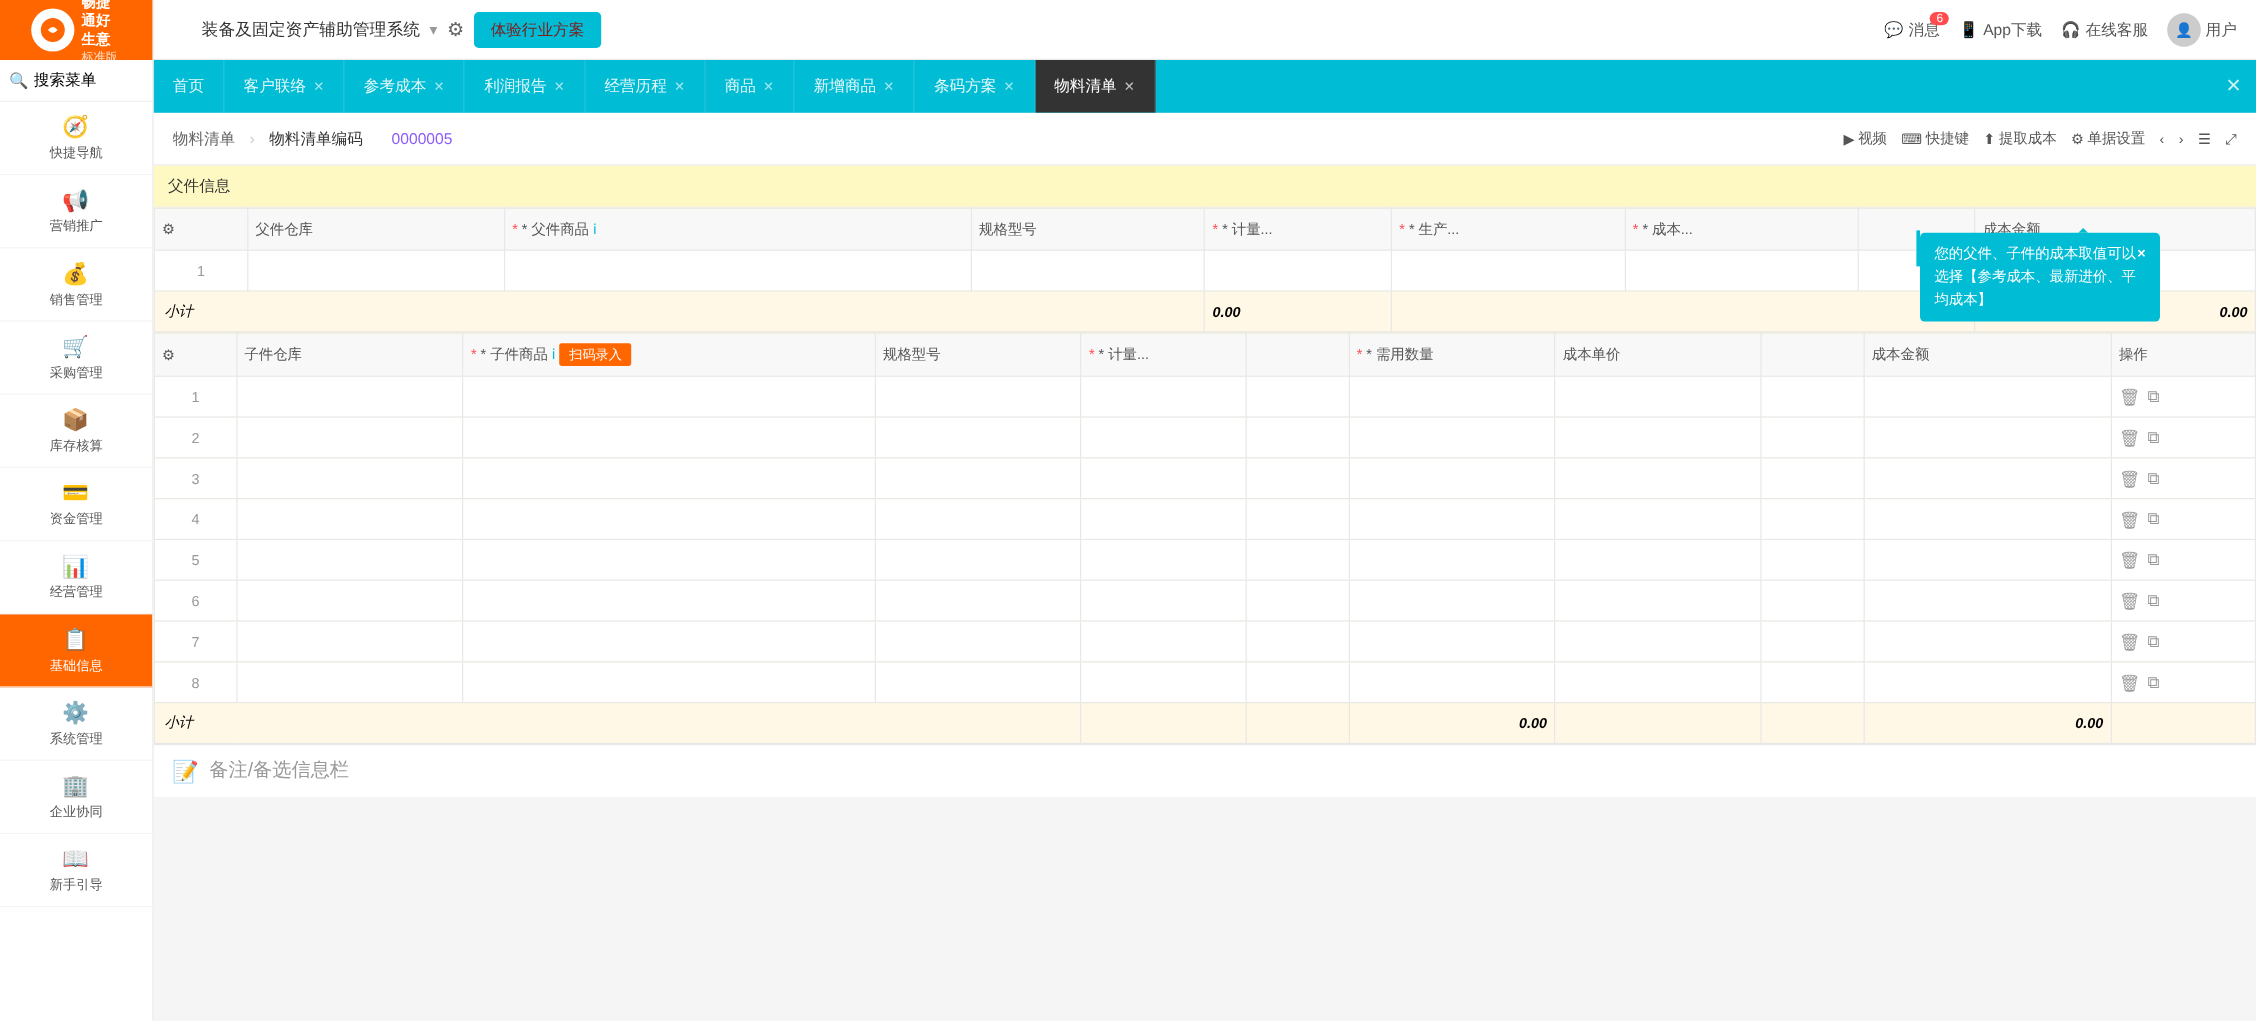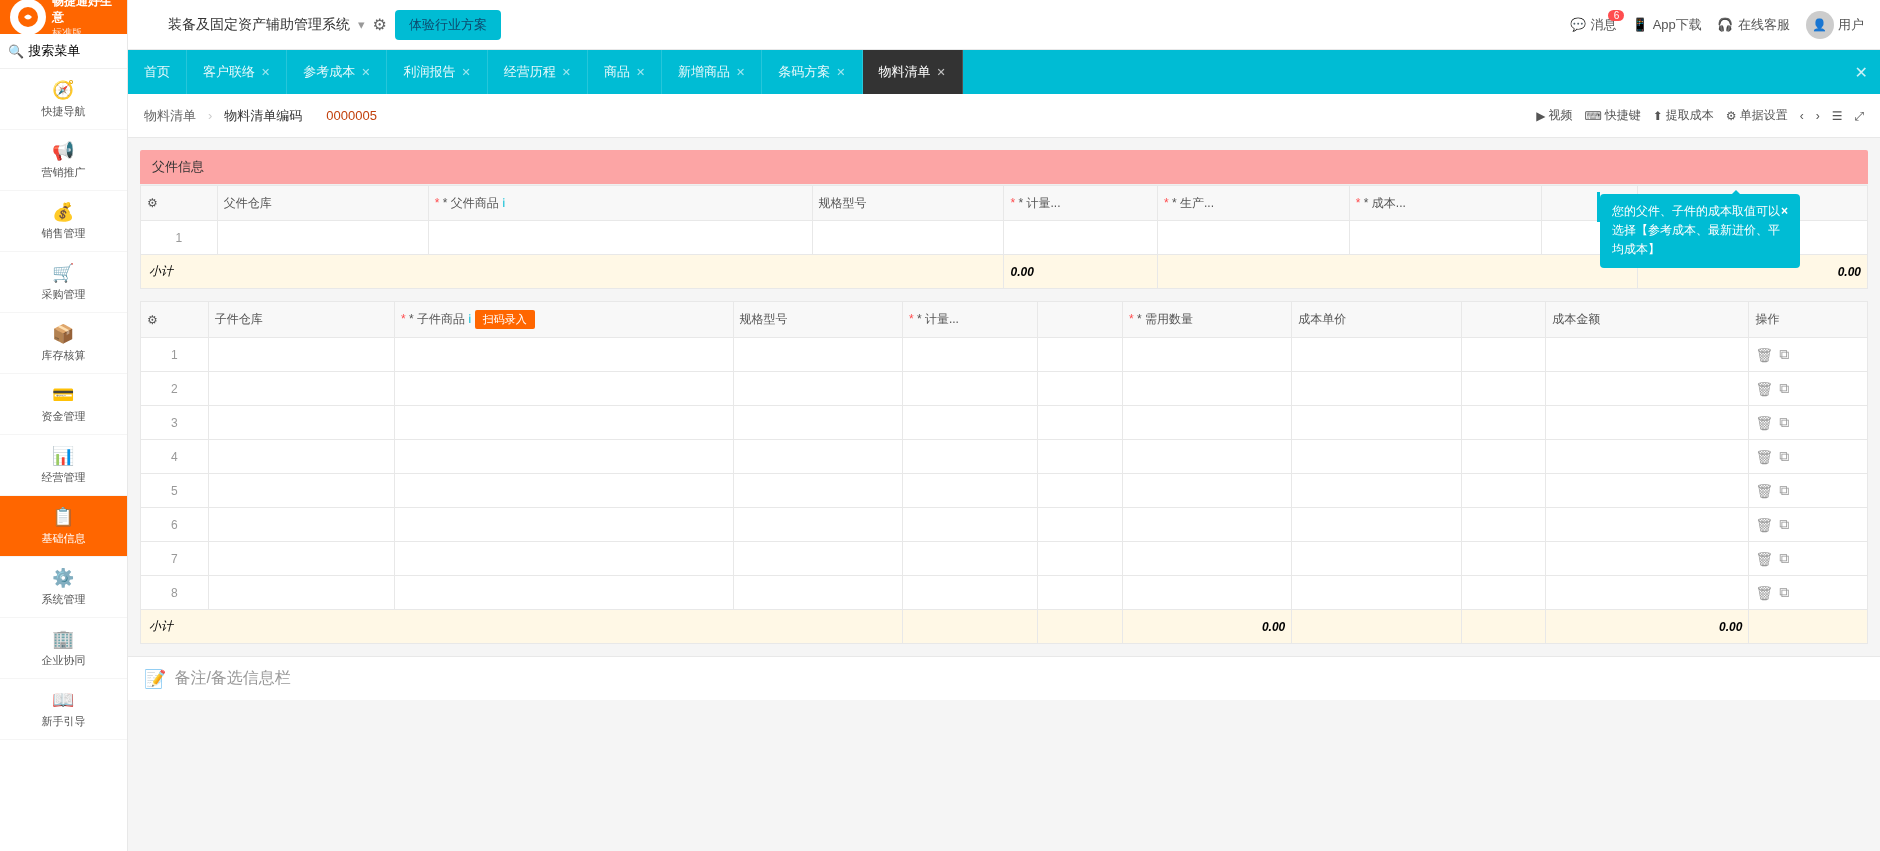--- a/index.html
+++ b/index.html
@@ -10,25 +10,25 @@
       width: 128px;
       background: #fff;
       display: flex;
       flex-direction: column;
       border-right: 1px solid #e8e8e8;
       flex-shrink: 0;
     }
     .sidebar-logo {
       background: #ff6600;
       color: #fff;
-      padding: 8px 10px;
+      padding: 8px 26px;
       display: flex;
       align-items: center;
       gap: 6px;
-      height: 34px;
+      height: 50px;
     }
     .sidebar-logo-icon {
       width: 36px;
       height: 36px;
       background: #fff;
       border-radius: 50%;
       display: flex;
       align-items: center;
       justify-content: center;
       flex-shrink: 0;
@@ -78,21 +78,21 @@
     .top-header-left { display: flex; align-items: center; gap: 8px; }
     .system-title { font-size: 14px; color: #333; margin-left: 24px; }
     .dropdown-arrow { color: #999; }
     .settings-btn {
       color: #666;
       cursor: pointer;
       font-size: 16px;
     }
     .trial-btn {
       background: #00bcd4;
-      color: #0c4a6e;
+      color: #7f1d1d;
       border: none;
       padding: 6px 14px;
       border-radius: 4px;
       cursor: pointer;
       font-size: 13px;
     }
     .top-header-right { display: flex; align-items: center; gap: 16px; }
     .header-action { display: flex; align-items: center; gap: 4px; color: #555; cursor: pointer; position: relative; font-size: 13px; }
     .badge {
       position: absolute;
@@ -144,27 +144,27 @@
       height: 44px;
       display: flex;
       align-items: center;
       gap: 8px;
       flex-shrink: 0;
     }
     .breadcrumb-item { color: #666; font-size: 13px; }
     .breadcrumb-sep { color: #ccc; margin: 0 4px; }
     .breadcrumb-current { color: #333; font-weight: 500; }
     .doc-code-label { color: #666; margin-left: 8px; }
-    .doc-code-value { color: #c2410c; font-weight: 500; }
+    .doc-code-value { color: #8b5cf6; font-weight: 500; }
 
     .toolbar-right { margin-left: auto; display: flex; align-items: center; gap: 12px; }
     .toolbar-btn { display: flex; align-items: center; gap: 3px; color: #555; cursor: pointer; font-size: 12px; }
 
     
-    .section { background: #fca5a5; margin: 12px; border-radius: 2px; }
+    .section { background: #fef9c3; margin: 0; border-radius: 2px; }
     .section-header { padding: 8px 12px; color: #333; font-size: 13px; font-weight: 500; border-bottom: 1px solid #f0f0f0; }
 
     
     .data-table { width: 100%; border-collapse: collapse; font-size: 12px; }
     .data-table th {
       background: #f8f8f8;
       border: 1px solid #e8e8e8;
       padding: 8px 6px;
       text-align: left;
       font-weight: normal;

